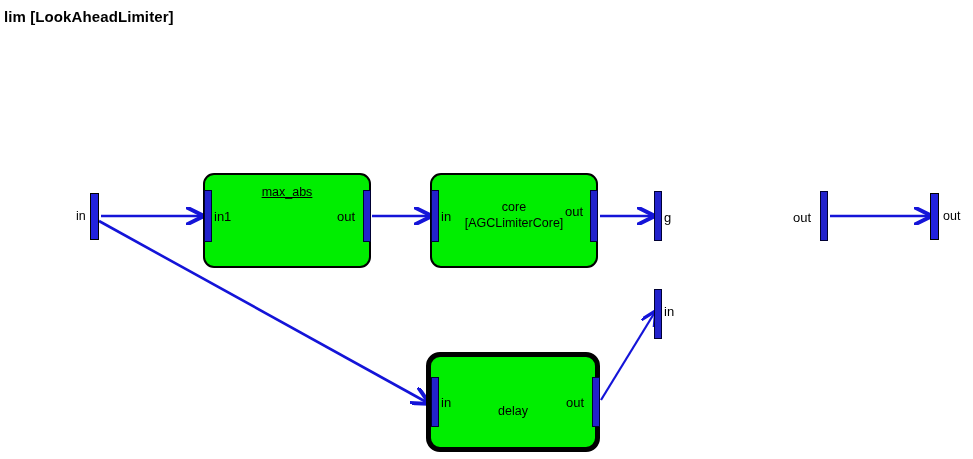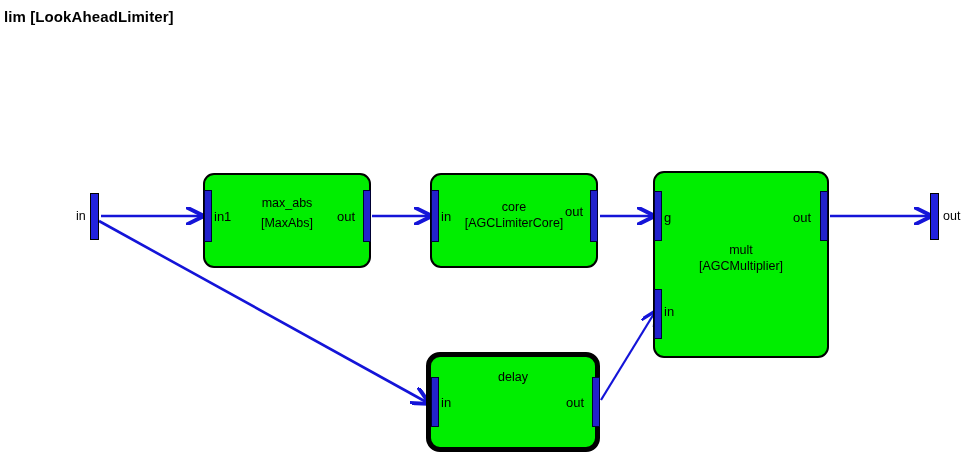--- a/index.html
+++ b/index.html
@@ -122,50 +122,45 @@
 
     <g>
       <line x1="830" y1="216" x2="930" y2="216" stroke="#1414d8" stroke-width="2.6" marker-end="url(#arrow)"></line>
     </g>
   </svg>
 
   <div class="terminal" style="left:90px; top:193px; height:47px;"></div>
   <div class="terminal-label" style="left:76px; top:210px;">in</div>
 
   <div class="block" style="left:203px; top:173px; width:168px; height:95px;">
-    <div class="block-label" style="top:20px;">max_abs</div>
-    <div class="block-label" style="top:40px;">[MaxAbs]</div>
+    <div class="block-label" style="top:9px;text-decoration:underline;">max_abs</div>
   </div>
   <div class="port" style="left:204px; top:190px; height:52px;"></div>
   <div class="port-label" style="left:214px; top:210px;">in1</div>
   <div class="port" style="left:363px; top:190px; height:52px;"></div>
   <div class="port-label" style="left:337px; top:210px;">out</div>
 
   <div class="block" style="left:430px; top:173px; width:168px; height:95px;">
     <div class="block-label" style="top:40px;">[AGCLimiterCore]</div>
     <div class="block-label" style="top:24px;">core</div>
   </div>
   <div class="port" style="left:431px; top:190px; height:52px;"></div>
   <div class="port-label" style="left:441px; top:210px;">in</div>
   <div class="port" style="left:590px; top:190px; height:52px;"></div>
   <div class="port-label" style="left:565px; top:205px;">out</div>
 
-  <div class="block" style="left:653px; top:171px; width:176px; height:187px;">
-    <div class="block-label" style="top:69px;">mult</div>
-    <div class="block-label" style="top:85px;">[AGCMultiplier]</div>
-  </div>
   <div class="port" style="left:654px; top:191px; height:50px;"></div>
   <div class="port-label" style="left:664px; top:211px;">g</div>
   <div class="port" style="left:654px; top:289px; height:50px;"></div>
   <div class="port-label" style="left:664px; top:305px;">in</div>
   <div class="port" style="left:820px; top:191px; height:50px;"></div>
   <div class="port-label" style="left:793px; top:211px;">out</div>
 
   <div class="block selected" style="left:426px; top:352px; width:174px; height:100px;">
-    <div class="block-label" style="top:12px;">delay</div>
+    <div class="block-label" style="top:46px;">delay</div>
   </div>
   <div class="port" style="left:431px; top:377px; height:50px;"></div>
   <div class="port-label" style="left:441px; top:396px;">in</div>
   <div class="port" style="left:592px; top:377px; height:50px;"></div>
   <div class="port-label" style="left:566px; top:396px;">out</div>
 
   <div class="terminal" style="left:930px; top:193px; height:47px;"></div>
   <div class="terminal-label" style="left:943px; top:210px;">out</div>
 
 </div>

